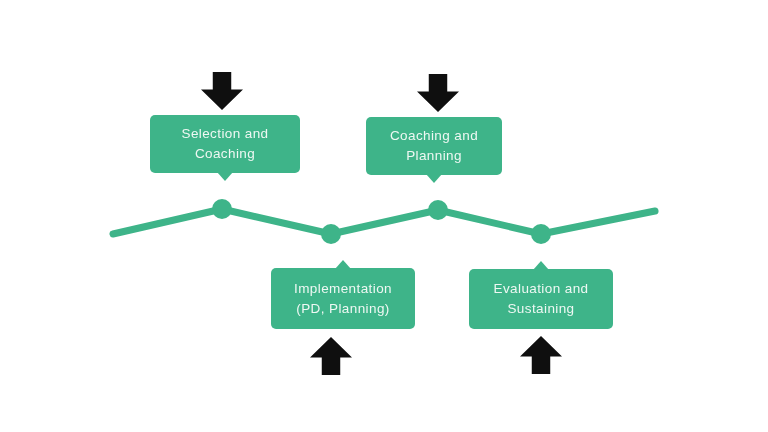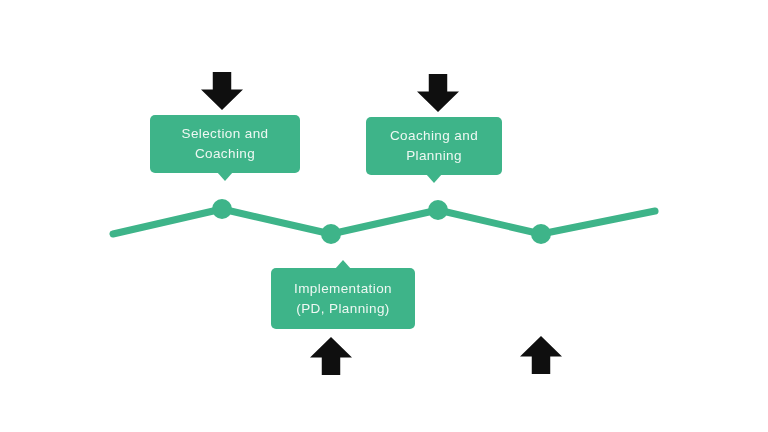--- a/index.html
+++ b/index.html
@@ -106,14 +106,19 @@
     <span>Planning</span>
     <span class="pointer"></span>
   </div>
 
   <div class="step-box below-line step-3">
     <span>Implementation</span>
     <span>(PD, Planning)</span>
     <span class="pointer"></span>
   </div>
 
+  <div class="step-box below-line step-4">
+    <span>Evaluation and</span>
+    <span>Sustaining</span>
+    <span class="pointer"></span>
+  </div>
 
 </div>
 
 </body></html>

